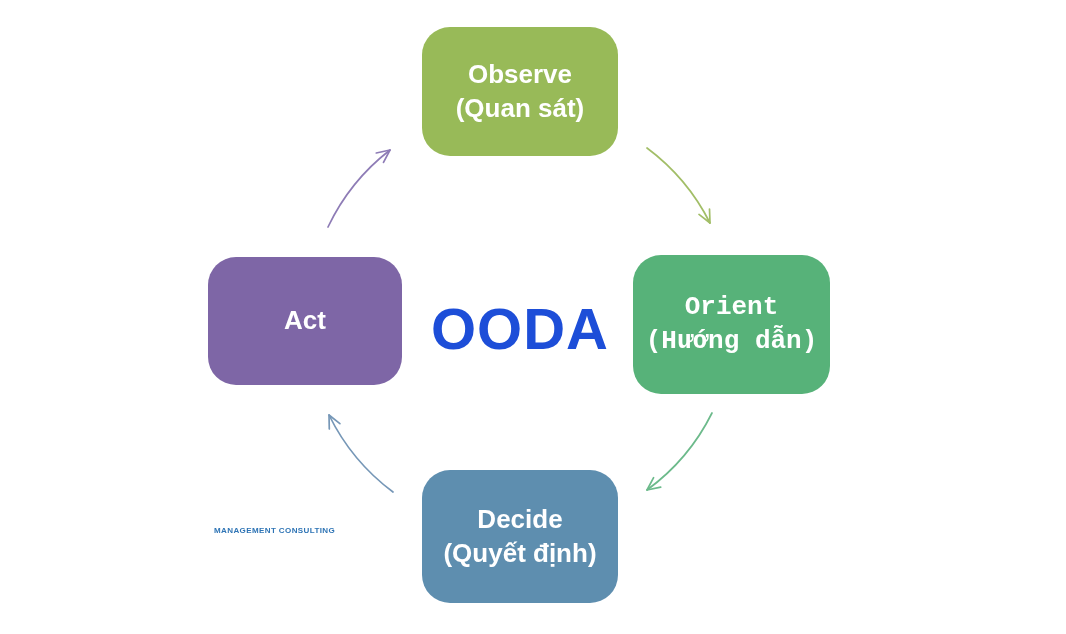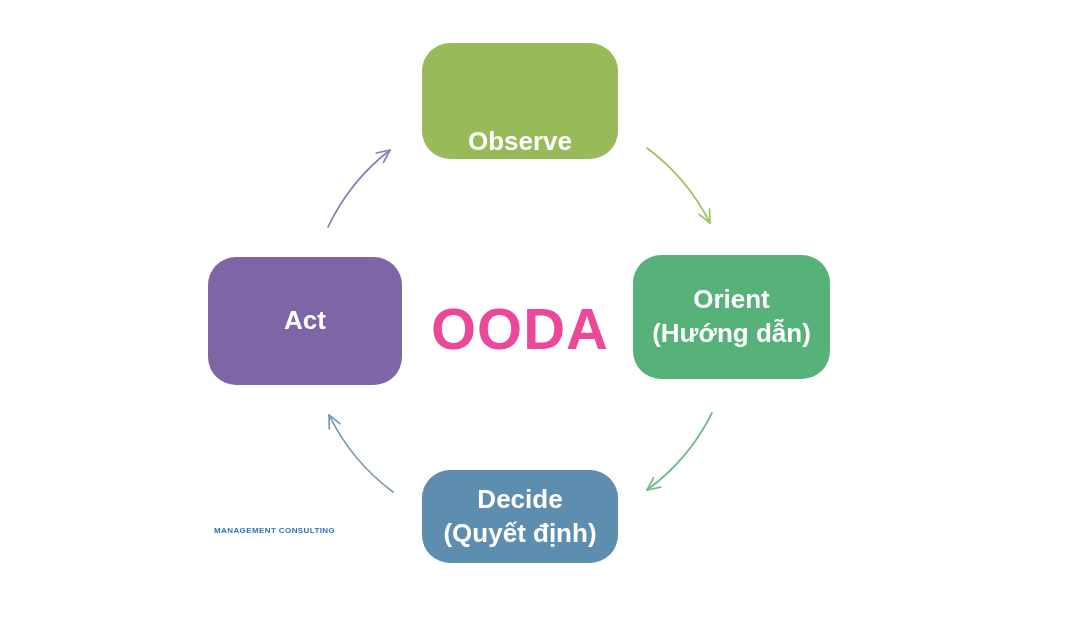--- a/index.html
+++ b/index.html
@@ -28,23 +28,23 @@
     display: flex;
     flex-direction: column;
     justify-content: center;
     align-items: center;
     color: #ffffff;
     font-weight: bold;
     font-size: 26px;
     line-height: 1.3;
     text-align: center;
   }
-  .node-observe { left: 422px; top: 43px;  width: 196px; height: 116px; justify-content: flex-end; }
-  .node-orient  { left: 633px; top: 255px; width: 197px; height: 124px; }
-  .node-decide  { left: 422px; top: 470px; width: 196px; height: 93px; }
+  .node-observe { left: 422px; top: 27px;  width: 196px; height: 129px; }
+  .node-orient  { left: 633px; top: 255px; width: 197px; height: 139px; font-family: Liberation Mono, monospace; }
+  .node-decide  { left: 422px; top: 470px; width: 196px; height: 133px; }
   .node-act     { left: 208px; top: 257px; width: 194px; height: 128px; }
 
   .center-label {
     position: absolute;
     left: 410px; top: 288px;
     width: 220px; height: 80px;
     display: flex;
     align-items: center;
     justify-content: center;
     font-size: 58px;
@@ -104,35 +104,36 @@
     </g>
 
     <g stroke-width="1.7" stroke="#8E7CB6">
       <path d="M 328 227 A 213 213 0 0 1 390 150"></path>
       <path d="M 383.5 162.4 L 390 150 L 376.3 153.0"></path>
     </g>
   </svg>
 
   <div class="node node-observe" style="background-color: rgb(152, 186, 88);">
     <div>Observe</div>
+    <div>(Quan sát)</div>
   </div>
 
   <div class="node node-orient" style="background-color: rgb(87, 178, 121);">
     <div>Orient</div>
     <div>(Hướng dẫn)</div>
   </div>
 
   <div class="node node-decide" style="background-color: rgb(94, 142, 175);">
     <div>Decide</div>
     <div>(Quyết định)</div>
   </div>
 
   <div class="node node-act" style="background-color: rgb(126, 102, 166); gap: 34px;">
     <div>Act</div>
   </div>
 
-  <div class="center-label" style="color: #ec4899; text-align: right;">OODA</div>
+  <div class="center-label" style="color: #1d4ed8; text-align: right;">OODA</div>
 
   <div class="logo">
     <div class="logo-tagline" style="color: rgb(46, 116, 181);">MANAGEMENT CONSULTING</div>
   </div>
 
 </div>
 
 </body></html>

